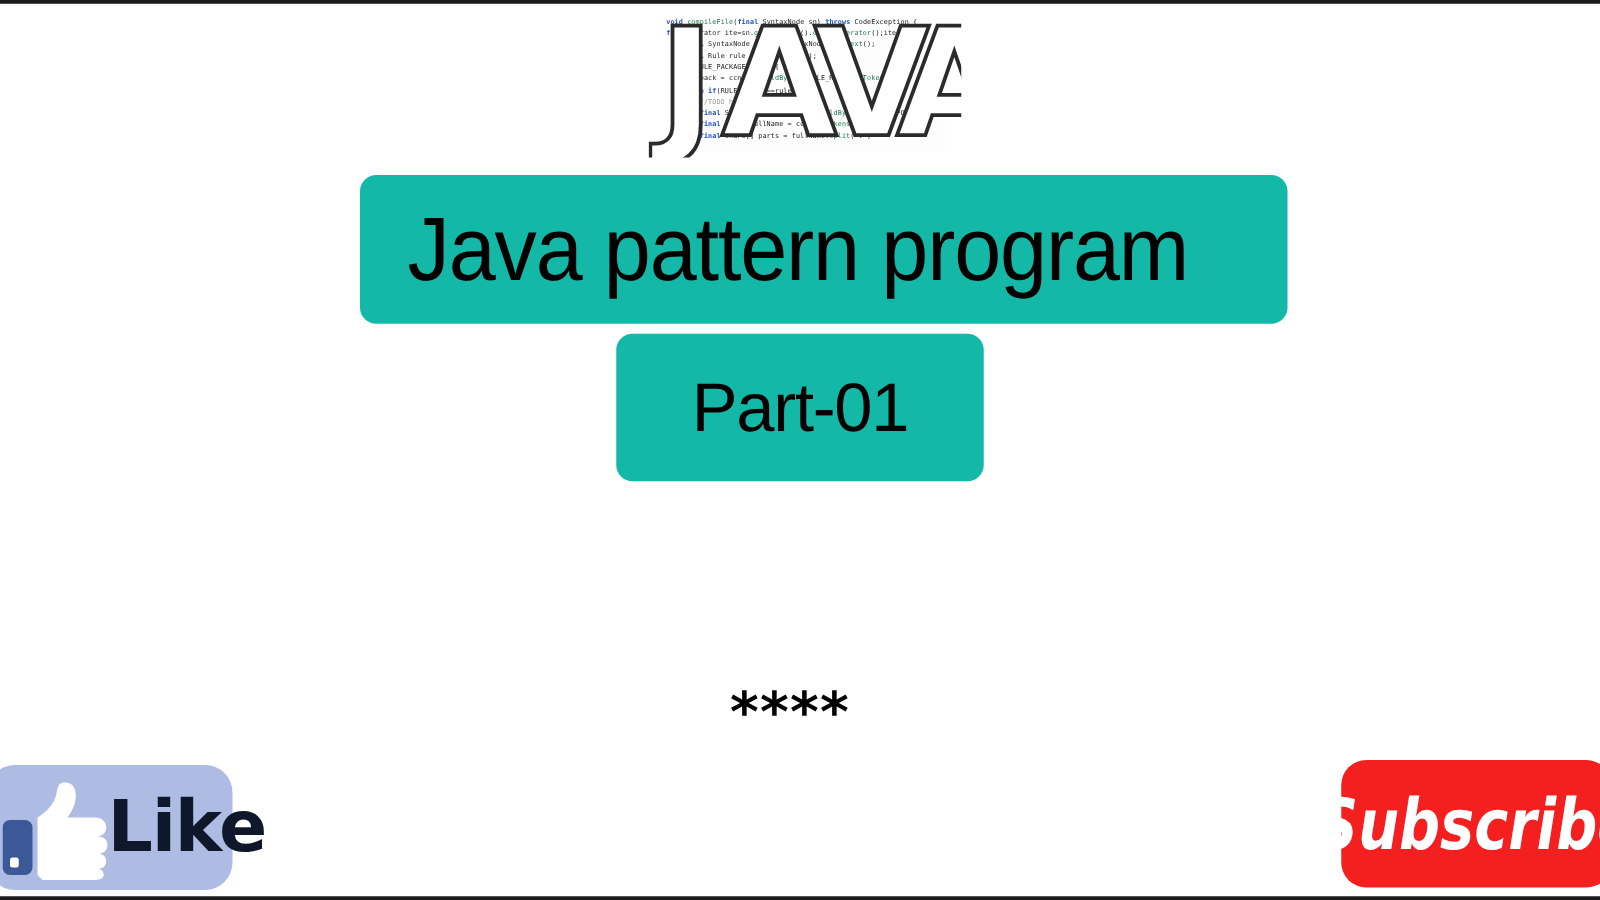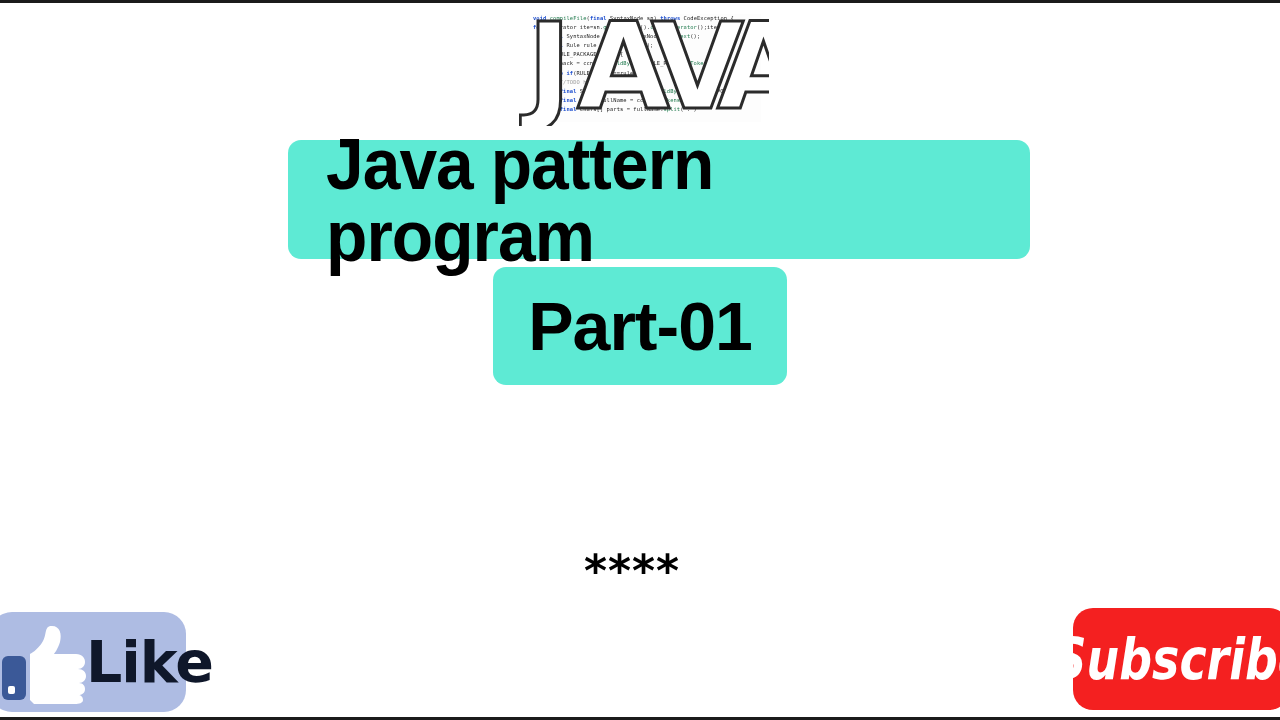--- a/index.html
+++ b/index.html
@@ -63,26 +63,26 @@
   #java-letters text {
     font-family: "DejaVu Sans", sans-serif;
     font-size: 120px;
     font-weight: bold;
     letter-spacing: 2px;
   }
 
   
   .banner {
     position: absolute;
-    background: #5eead4;
+    background: #14b8a6;
     border-radius: 13px;
     display: flex;
     align-items: center;
     color: #000000;
-    font-weight: bold;
+    font-weight: normal;
   }
   #title-banner {
     left: 288px;
     top: 140px;
     width: 742px;
     height: 119px;
     justify-content: flex-start;
     padding-left: 38px;
     box-sizing: border-box;
   }
@@ -96,21 +96,21 @@
   }
   #part-banner {
     left: 493px;
     top: 267px;
     width: 294px;
     height: 118px;
     justify-content: center;
   }
   #part-banner .txt {
     font-family: "Liberation Sans", sans-serif;
-    font-size: 68px;
+    font-size: 55px;
     line-height: 62px;
     letter-spacing: -1px;
   }
 
   
   #pattern {
     position: absolute;
     left: 584px;
     top: 396px;
     font-family: "DejaVu Sans", sans-serif;

